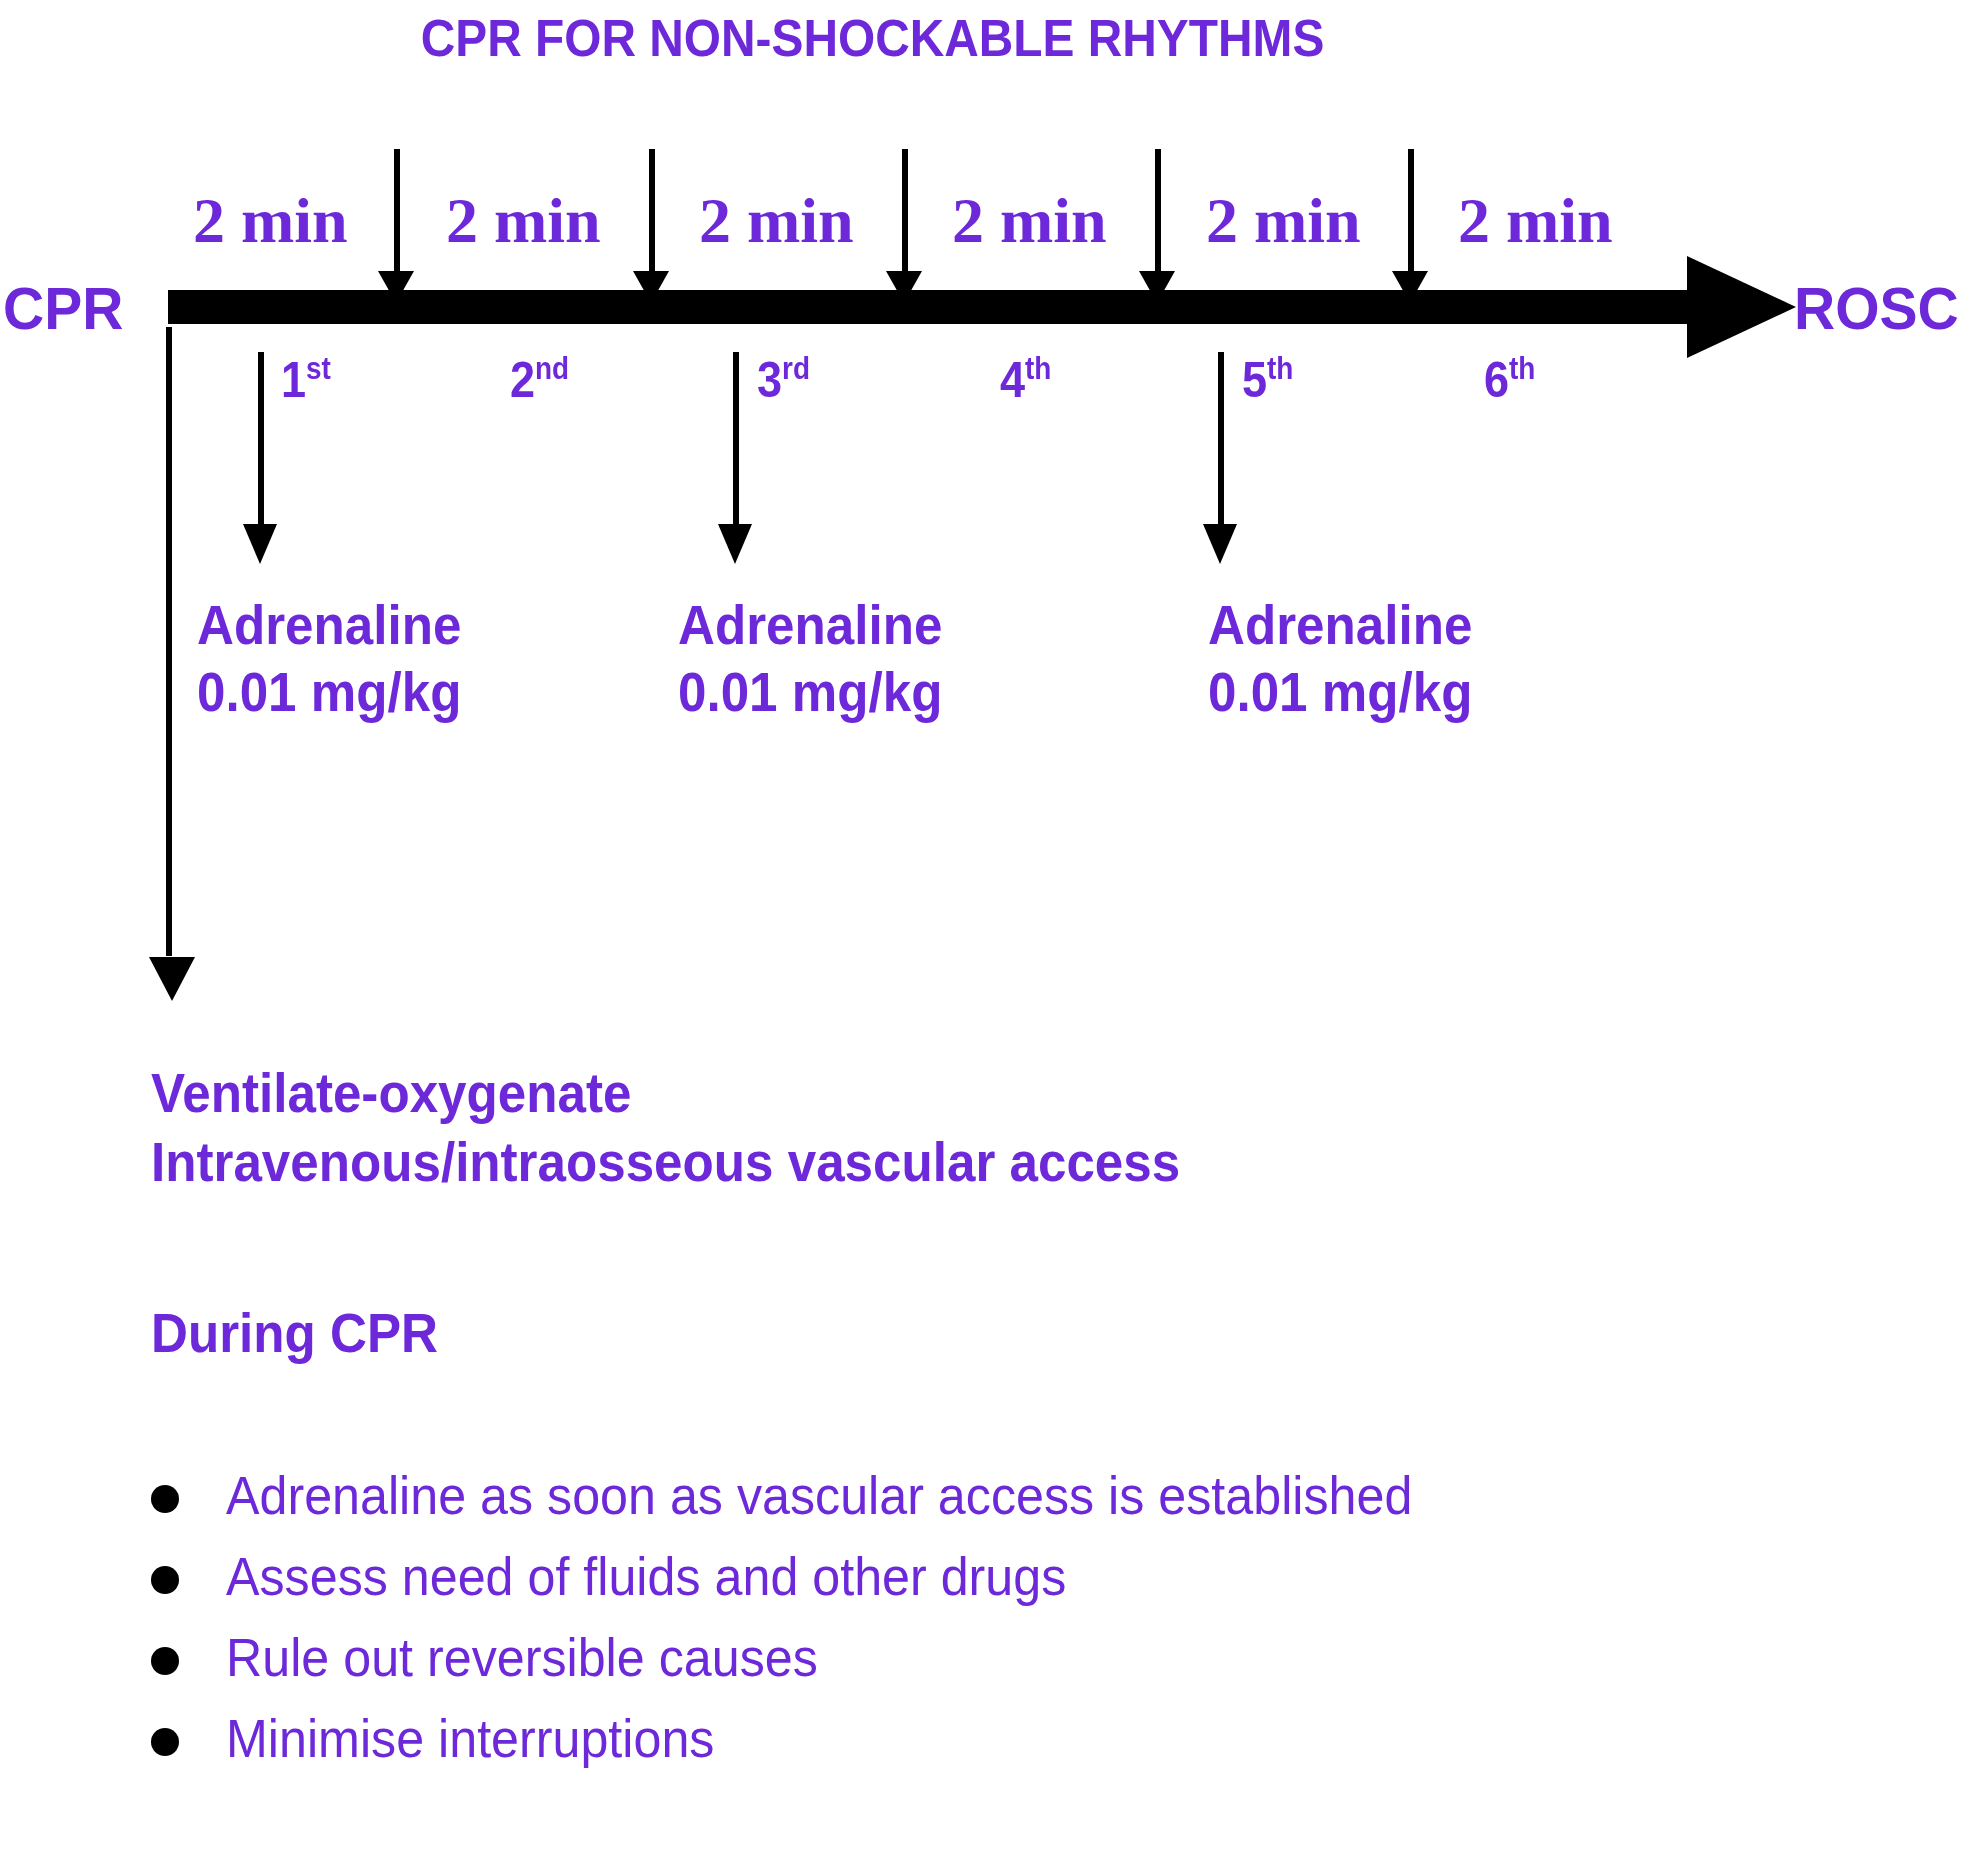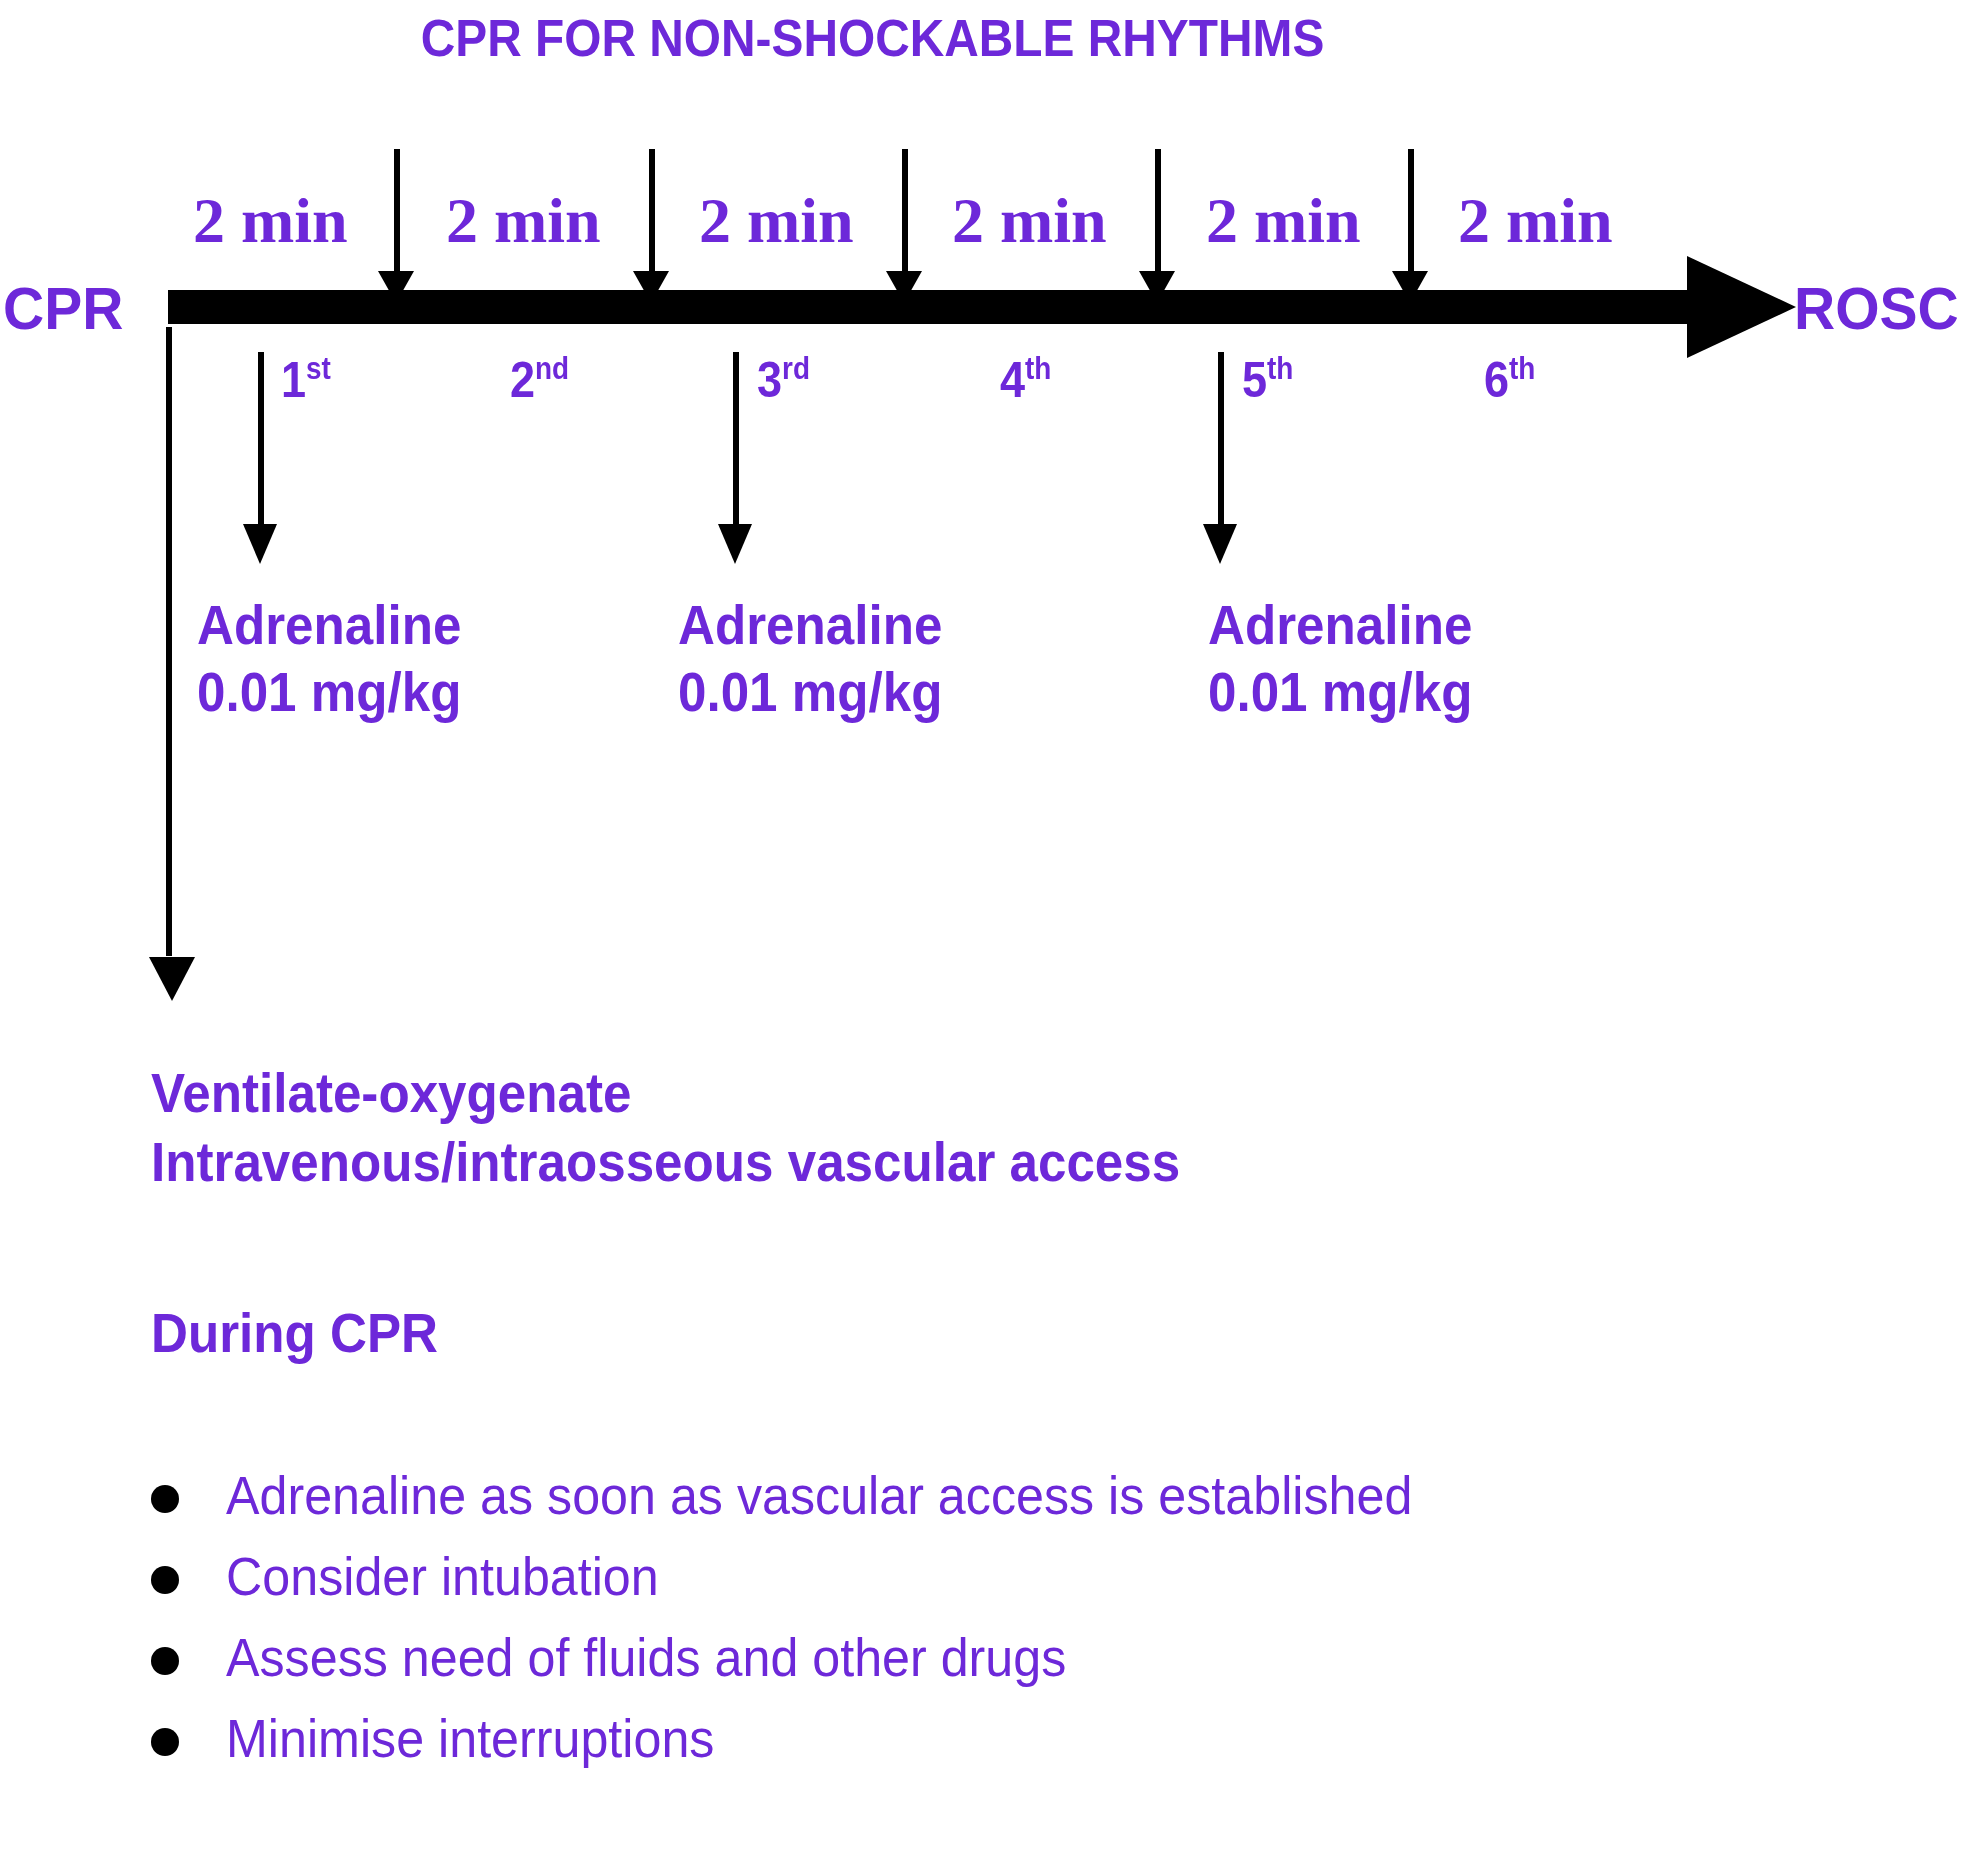--- a/index.html
+++ b/index.html
@@ -301,25 +301,25 @@
 
   <div id="during-heading">During CPR</div>
 
   <div id="bullet-list">
     <div class="bullet-row">
       <span class="bullet-dot"></span>
       <span class="bullet-text">Adrenaline as soon as vascular access is established</span>
     </div>
     <div class="bullet-row">
       <span class="bullet-dot"></span>
-      <span class="bullet-text">Consider intubation</span>
+      <span class="bullet-text">Assess need of fluids and other drugs</span>
     </div>
     <div class="bullet-row">
       <span class="bullet-dot"></span>
-      <span class="bullet-text">Assess need of fluids and other drugs</span>
+      <span class="bullet-text">Rule out reversible causes</span>
     </div>
     <div class="bullet-row">
       <span class="bullet-dot"></span>
       <span class="bullet-text">Minimise interruptions</span>
     </div>
   </div>
 
 </div>
 
 

